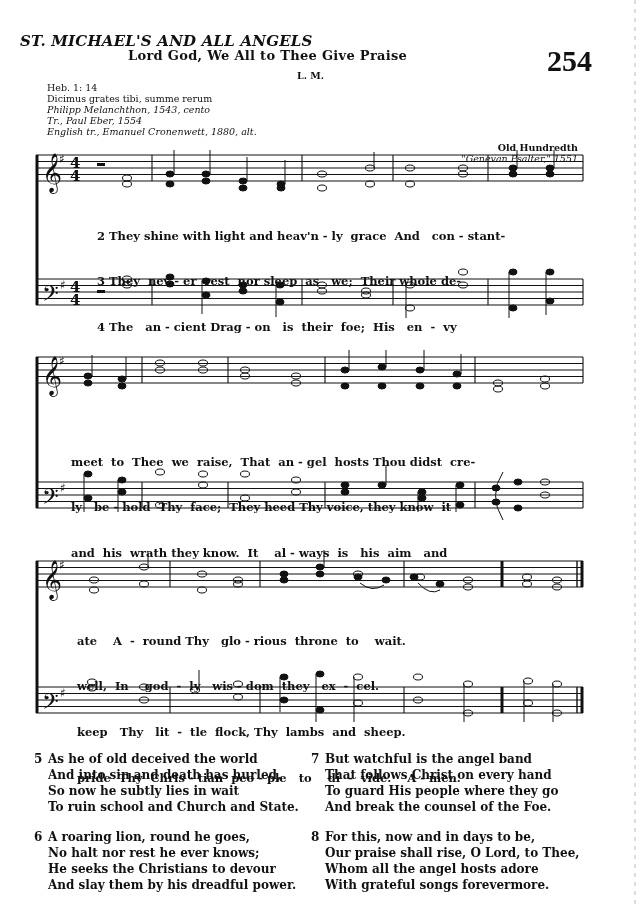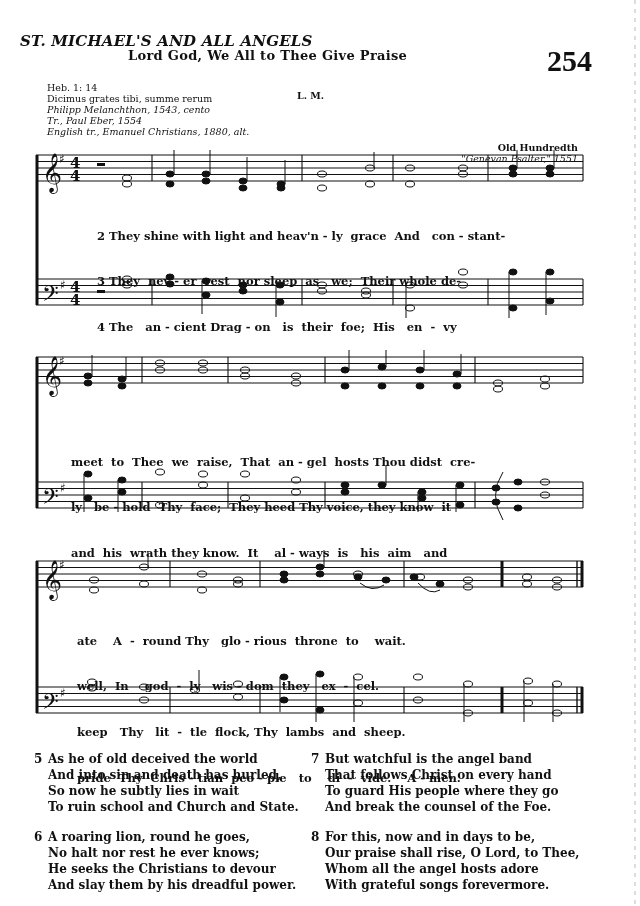--- a/index.html
+++ b/index.html
@@ -5,21 +5,21 @@
   html, body { margin:0; padding:0; background:#fff; }
   body { width:640px; height:906px; position:relative; overflow:hidden; color:#111;
          font-family:"DejaVu Serif", serif; }
   .abs { position:absolute; }
   .section-title { left:20px; top:32px; font-style:italic; font-size:15px; font-weight:bold; letter-spacing:0.2px; }
   .hymn-title { left:128px; top:48px; font-family:"DejaVu Serif", serif; font-size:13px; font-weight:bold; letter-spacing:0.3px; }
   .hymn-number { left:547px; top:44px; font-family:"Liberation Serif", serif; font-size:30px; font-weight:bold; }
   .meta { font-size:9.5px; line-height:11px; }
   .meta-left { left:47px; top:82px; }
   .meta-left .it { font-style:italic; }
-  .meter { left:297px; top:90px; font-size:9.5px; font-weight:bold; }
+  .meter { left:297px; top:70px; font-size:9.5px; font-weight:bold; }
   .meta-right { right:62px; top:94px; text-align:right; font-size:9.5px; line-height:11px;margin-top:48px; }
   .meta-right .tn { font-weight:bold; }
   .meta-right .it { font-style:italic; }
   svg.staves { position:absolute; left:0; top:0; }
   .lyrics { position:absolute; font-size:11.5px; line-height:15.3px; white-space:pre; font-weight:bold; }
   .lyric-line { display:block; }
   .verses { position:absolute; font-size:12px; line-height:16px; font-weight:bold; }
   .verse { margin-bottom:14px; }
   .verse-line { display:block; padding-left:14px; white-space:nowrap; }
   .verse-line.first { padding-left:0; }
@@ -31,21 +31,21 @@
 
 <div class="abs section-title">ST. MICHAEL'S AND ALL ANGELS</div>
 <div class="abs hymn-title">Lord God, We All to Thee Give Praise</div>
 <div class="abs hymn-number">254</div>
 
 <div class="abs meta meta-left">
   <div>Heb. 1: 14</div>
   <div>Dicimus grates tibi, summe rerum</div>
   <div class="it">Philipp Melanchthon, 1543, cento</div>
   <div class="it">Tr., Paul Eber, 1554</div>
-  <div class="it">English tr., Emanuel Christians, 1880, alt.</div>
+  <div class="it">English tr., Emanuel Cronenwett, 1880, alt.</div>
 </div>
 <div class="abs meter">L. M.</div>
 <div class="abs meta-right">
   <div class="tn">Old Hundredth</div>
   <div class="it">"Genevan Psalter," 1551</div>
 </div>
 
 <svg class="staves" width="640" height="906">
   <defs>
     <g id="staff5">

